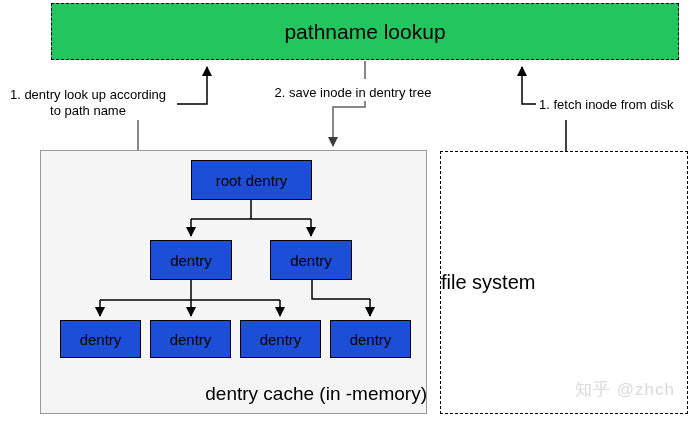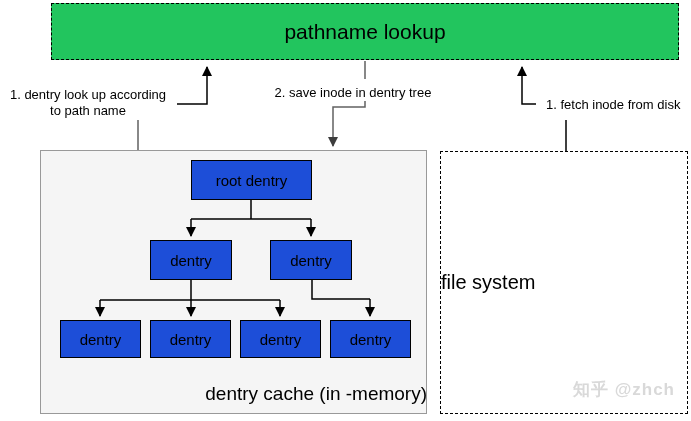--- a/index.html
+++ b/index.html
@@ -18,42 +18,42 @@
     position:absolute;left:51px;top:3px;width:628px;height:57px;
     border:1.5px dashed #000;background:#22c55e;
     display:flex;align-items:center;justify-content:center;
     font-size:21px;
   }
 
   
   .step{position:absolute;font-size:13px;line-height:16px;white-space:nowrap;}
   .step3{left:0;top:87px;width:176px;text-align:center;white-space:normal;}
   .step2{left:262px;top:85px;width:182px;text-align:center;}
-  .step1{left:539px;top:97px;margin-left:7px;}
+  .step1{left:539px;top:97px;}
 
   
   .cache-box{
     position:absolute;left:40px;top:150px;width:387px;height:264px;
     background:#f5f5f5;border:1.5px solid #999999;
   }
   .cache-caption{
     position:absolute;left:40px;top:383px;width:387px;
     text-align:right;font-size:19px;z-index:3;
   }
 
   
   .fs-box{
     position:absolute;left:440px;top:151px;width:248px;height:263px;
     border:1.5px dashed #000;background:#fff;
     display:flex;align-items:center;justify-content:flex-start;
   }
   .fs-text{text-align:center;font-size:20px;line-height:25px;}
   .watermark{
     position:absolute;right:12px;bottom:12px;
-    font-size:17px;color:#d9d9d9;letter-spacing:1px;z-index:3;font-weight:bold;
+    font-size:17px;color:#d9d9d9;letter-spacing:1px;z-index:3;
   }
 
   
   .node{
     position:absolute;background:#1d4ed8;border:1.5px solid #000;
     display:flex;align-items:center;justify-content:center;
     font-size:15px;z-index:3;
   }
   .n-root{left:191px;top:160px;width:121px;height:40px;}
   .n-l2a{left:150px;top:240px;width:82px;height:40px;}

